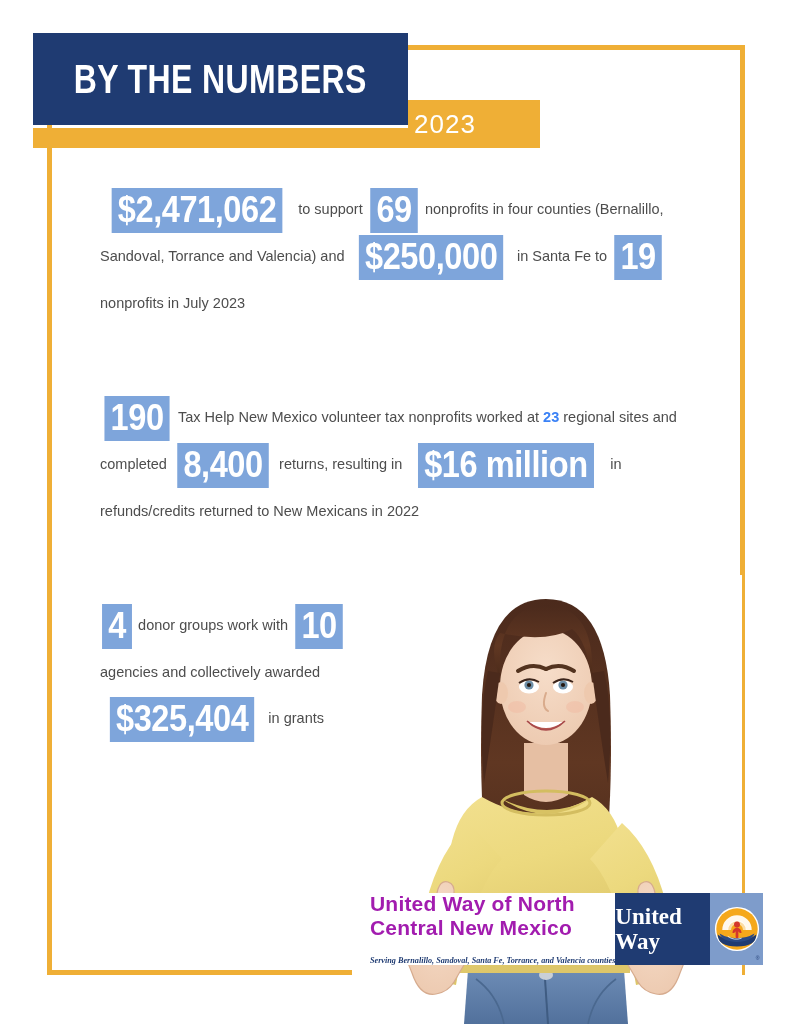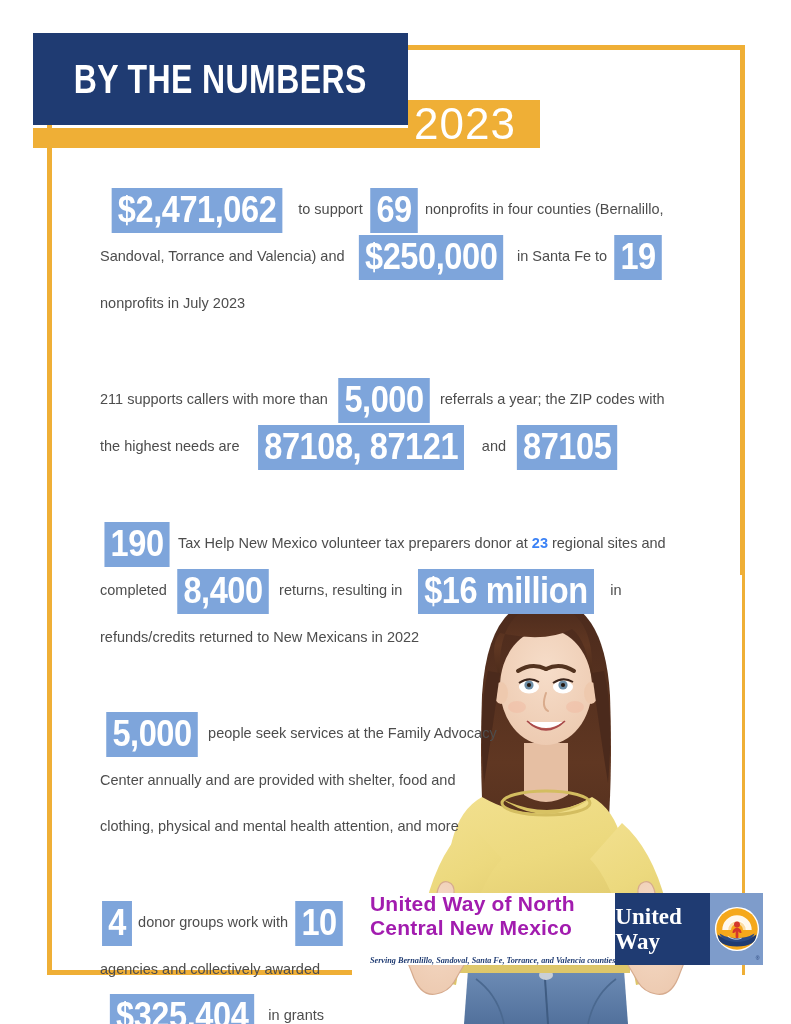--- a/index.html
+++ b/index.html
@@ -56,21 +56,21 @@
     position:absolute;left:408px;top:100px;
     width:132px;height:48px;
     background:#efaf36;
     z-index:3;
     display:flex;align-items:center;justify-content:flex-start;
   }
   .year-box .year{
     color:#ffffff;
     font-family:"Liberation Sans", sans-serif;
     font-weight:300;
-    font-size:44px;
+    font-size:26px;
     letter-spacing:1px;
     padding-left:6px;
     line-height:1;
   }
 
   
   .photo{
     position:absolute;
     left:352px;top:575px;
     width:390px;height:449px;
@@ -266,35 +266,29 @@
   </div>
 
   <div class="content">
 
     <p class="para">
       <span class="hl">$2,471,062</span><span> to support </span><span class="hl">69</span><span> nonprofits in four counties (Bernalillo, Sandoval, Torrance and Valencia) and </span><span class="hl">$250,000</span><span> in Santa Fe to </span><span class="hl">19</span><span> nonprofits in July 2023</span>
     </p>
 
     <div class="blk-gap"></div>
 
+
+    <div class="blk-gap"></div>
+
     <p class="para">
-      <span>211 supports callers with more than </span><span class="hl">5,000</span><span> referrals a year; the ZIP codes with the highest needs are </span><span class="hl">87108, 87121</span><span> and </span><span class="hl">87105</span>
+      <span class="hl">190</span><span> Tax Help New Mexico volunteer tax nonprofits worked at </span><span class="b">23</span><span> regional sites and completed </span><span class="hl">8,400</span><span> returns, resulting in </span><span class="hl">$16 million</span><span> in refunds/credits returned to New Mexicans in 2022</span>
     </p>
 
     <div class="blk-gap"></div>
 
-    <p class="para">
-      <span class="hl">190</span><span> Tax Help New Mexico volunteer tax preparers donor at </span><span class="b">23</span><span> regional sites and completed </span><span class="hl">8,400</span><span> returns, resulting in </span><span class="hl">$16 million</span><span> in refunds/credits returned to New Mexicans in 2022</span>
-    </p>
-
-    <div class="blk-gap"></div>
-
-    <p class="para" style="width:400px;">
-      <span class="hl">5,000</span><span> people seek services at the Family Advocacy Center annually and are provided with shelter, food and clothing, physical and mental health attention, and more</span>
-    </p>
 
     <div class="blk-gap"></div>
 
     <p class="para" style="width:290px;">
       <span class="hl">4</span><span> donor groups work with </span><span class="hl">10</span><span> agencies and collectively awarded </span><span class="hl">$325,404</span><span> in grants</span>
     </p>
   </div>
 
   <div class="logo">
     <div class="logo-words">

